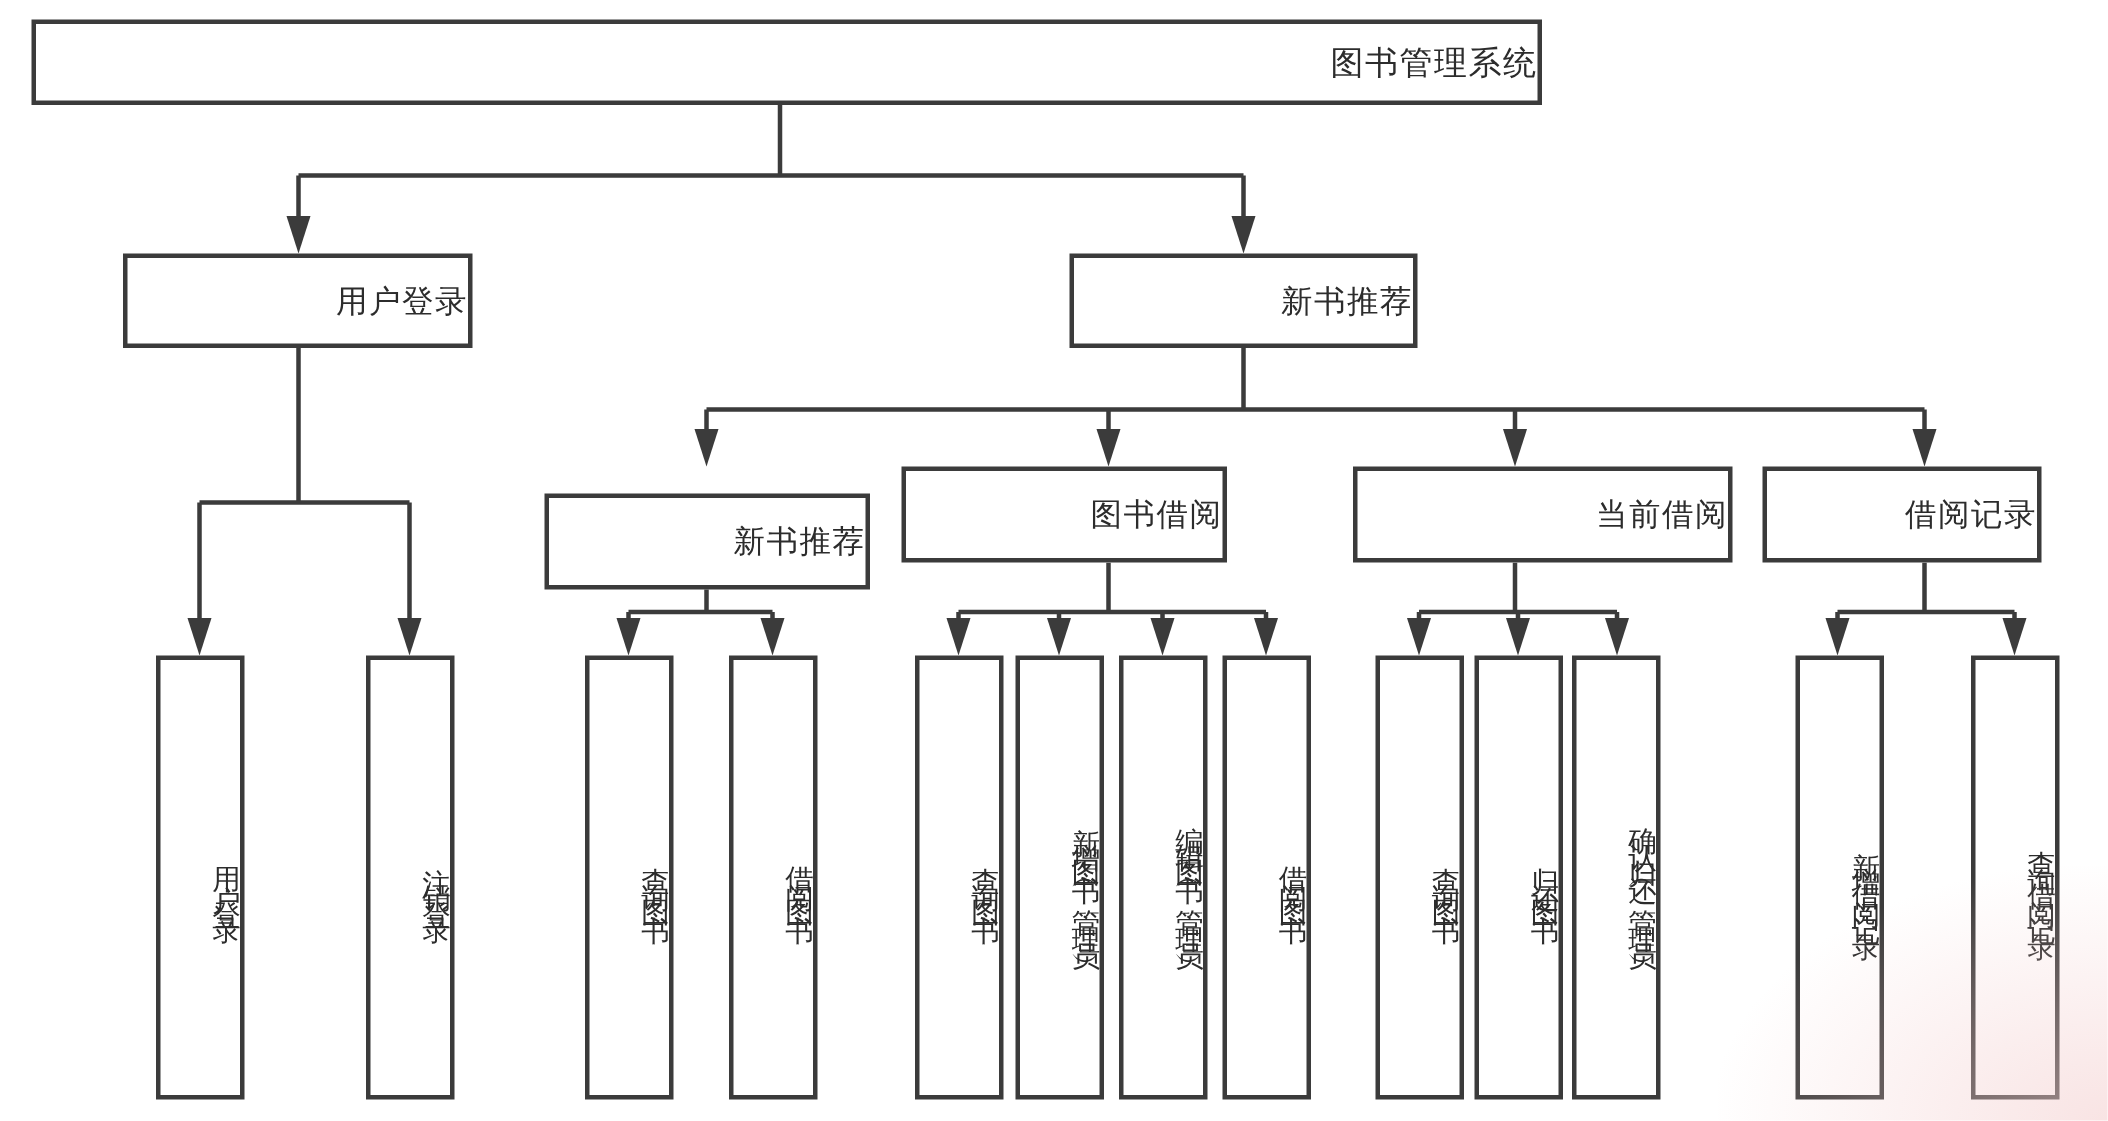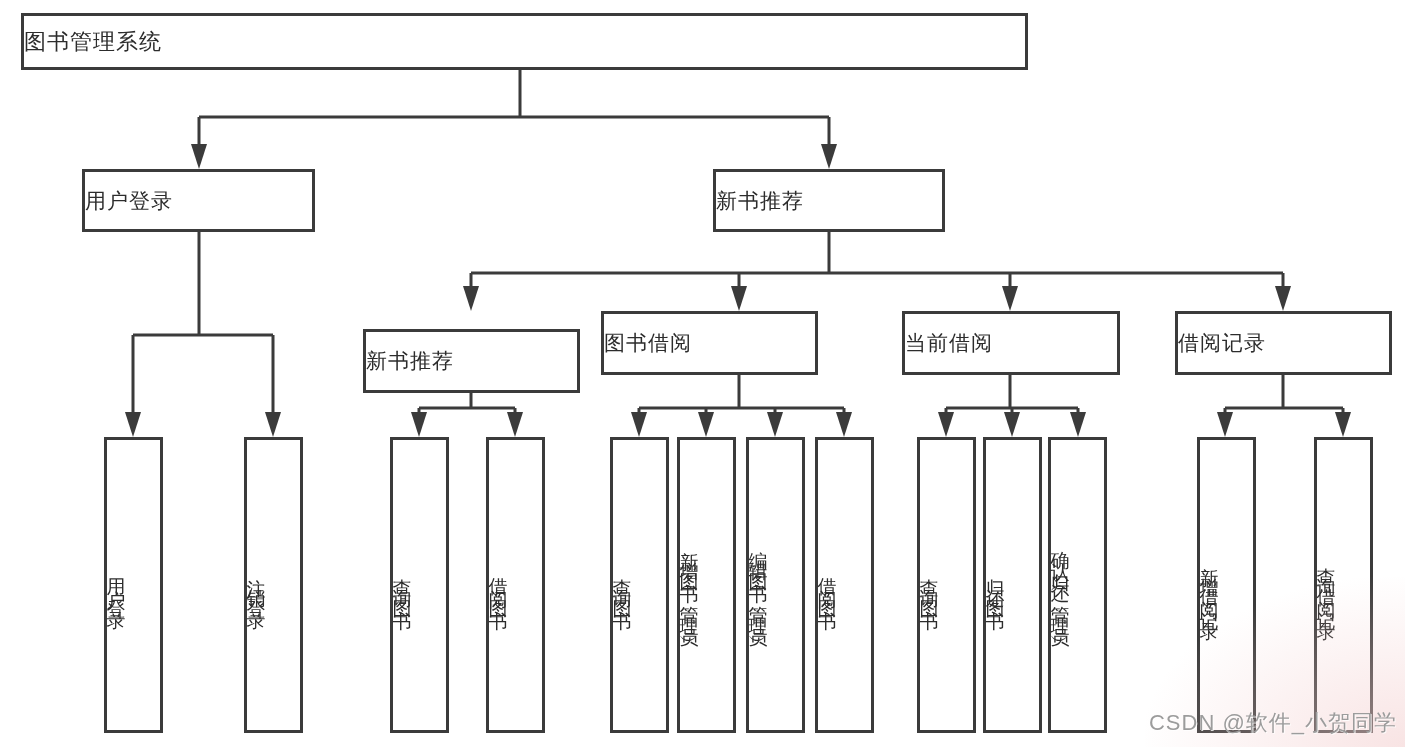--- a/index.html
+++ b/index.html
@@ -6,21 +6,21 @@
   body{
     width:1405px;height:747px;position:relative;overflow:hidden;
     background:#ffffff;
     font-family:"Liberation Sans","DejaVu Sans",sans-serif;
   }
   .canvas{position:absolute;inset:0;}
   svg.connectors{position:absolute;left:0;top:0;z-index:1;}
   .node{
     position:absolute;z-index:2;box-sizing:border-box;
     border:3px solid #3b3b3b;background:#ffffff;
-    display:flex;align-items:center;justify-content:flex-start;
+    display:flex;align-items:center;justify-content:flex-end;
     color:#2c2c2c;
   }
   .node .lbl{font-size:21px;letter-spacing:1px;white-space:nowrap;}
   .node.root .lbl{font-size:22px;}
   .node.v .lbl{
     writing-mode:vertical-rl;text-orientation:mixed;
     font-size:19px;letter-spacing:11px;line-height:1;
     white-space:nowrap;
   }
   .watermark{
@@ -90,24 +90,24 @@
   <div class="node" style="left:713px;top:169px;width:232px;height:63px">
     <span class="lbl">新书推荐</span>
   </div>
 
   <div class="node" style="left:363px;top:329px;width:217px;height:64px">
     <span class="lbl">新书推荐</span>
   </div>
   <div class="node" style="left:601px;top:311px;width:217px;height:64px">
     <span class="lbl">图书借阅</span>
   </div>
-  <div class="node" style="left:902px;top:311px;width:218px;height:64px">
+  <div class="node" style="left:902px;top:311px;width:253px;height:64px">
     <span class="lbl">当前借阅</span>
   </div>
-  <div class="node" style="left:1175px;top:311px;width:217px;height:64px">
+  <div class="node" style="left:1175px;top:311px;width:186px;height:64px">
     <span class="lbl">借阅记录</span>
   </div>
 
   <div class="node v" style="left:104px;top:437px;width:59px;height:296px">
     <span class="lbl">用户登录</span>
   </div>
   <div class="node v" style="left:244px;top:437px;width:59px;height:296px">
     <span class="lbl">注销登录</span>
   </div>
 
@@ -143,15 +143,14 @@
 
   <div class="node v" style="left:1197px;top:437px;width:59px;height:296px">
     <span class="lbl">新增借阅记录</span>
   </div>
   <div class="node v" style="left:1314px;top:437px;width:59px;height:296px">
     <span class="lbl">查询借阅记录</span>
   </div>
 
   <div class="corner-tint"></div>
 
-  <div class="watermark">CSDN @软件_小贺同学</div>
 
 </div>
 
 </body></html>

